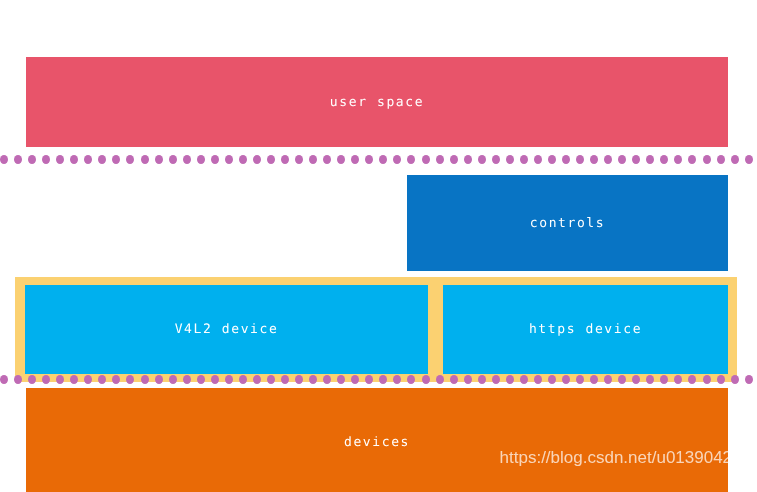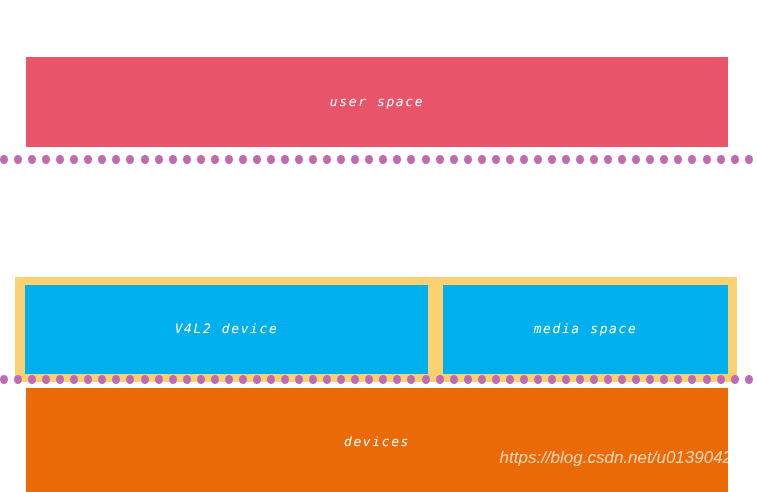--- a/index.html
+++ b/index.html
@@ -14,21 +14,20 @@
     overflow: hidden;
     font-family: "DejaVu Sans Mono", "Liberation Mono", monospace;
   }
 
   #diagram {
     position: absolute;
     left: 0;
     top: 0;
     width: 757px;
     height: 492px;
-    font-style: italic;
   }
 
   .box {
     position: absolute;
     box-sizing: border-box;
     display: flex;
     align-items: center;
     justify-content: center;
     color: #ffffff;
     font-family: "DejaVu Sans Mono", "Liberation Mono", monospace;
@@ -191,29 +190,32 @@
       <span class="dot" style="left: 660.35px; background: rgb(191, 106, 180);"></span>
       <span class="dot" style="left: 674.4px; background: rgb(191, 106, 180);"></span>
       <span class="dot" style="left: 688.45px; background: rgb(191, 106, 180);"></span>
       <span class="dot" style="left: 702.5px; background: rgb(191, 106, 180);"></span>
       <span class="dot" style="left: 716.55px; background: rgb(191, 106, 180);"></span>
       <span class="dot" style="left: 730.6px; background: rgb(191, 106, 180);"></span>
       <span class="dot" style="left: 744.65px; background: rgb(191, 106, 180);"></span>
     </div>
 
 
+  <div class="box" id="controls-box">
+    <span>controls</span>
+  </div>
 
   <div id="device-group"></div>
 
   <div class="box" id="v4l2-box">
     <span>V4L2 device</span>
   </div>
 
   <div class="box" id="media-box">
-    <span>media space</span>
+    <span>https device</span>
   </div>
 
   <div class="dotted-sep" id="sep-kernel-hw">
       <span class="dot" style="left: 0px; background: rgb(191, 106, 180);"></span>
       <span class="dot" style="left: 14.05px; background: rgb(191, 106, 180);"></span>
       <span class="dot" style="left: 28.1px; background: rgb(191, 106, 180);"></span>
       <span class="dot" style="left: 42.15px; background: rgb(191, 106, 180);"></span>
       <span class="dot" style="left: 56.2px; background: rgb(191, 106, 180);"></span>
       <span class="dot" style="left: 70.25px; background: rgb(191, 106, 180);"></span>
       <span class="dot" style="left: 84.3px; background: rgb(191, 106, 180);"></span>

